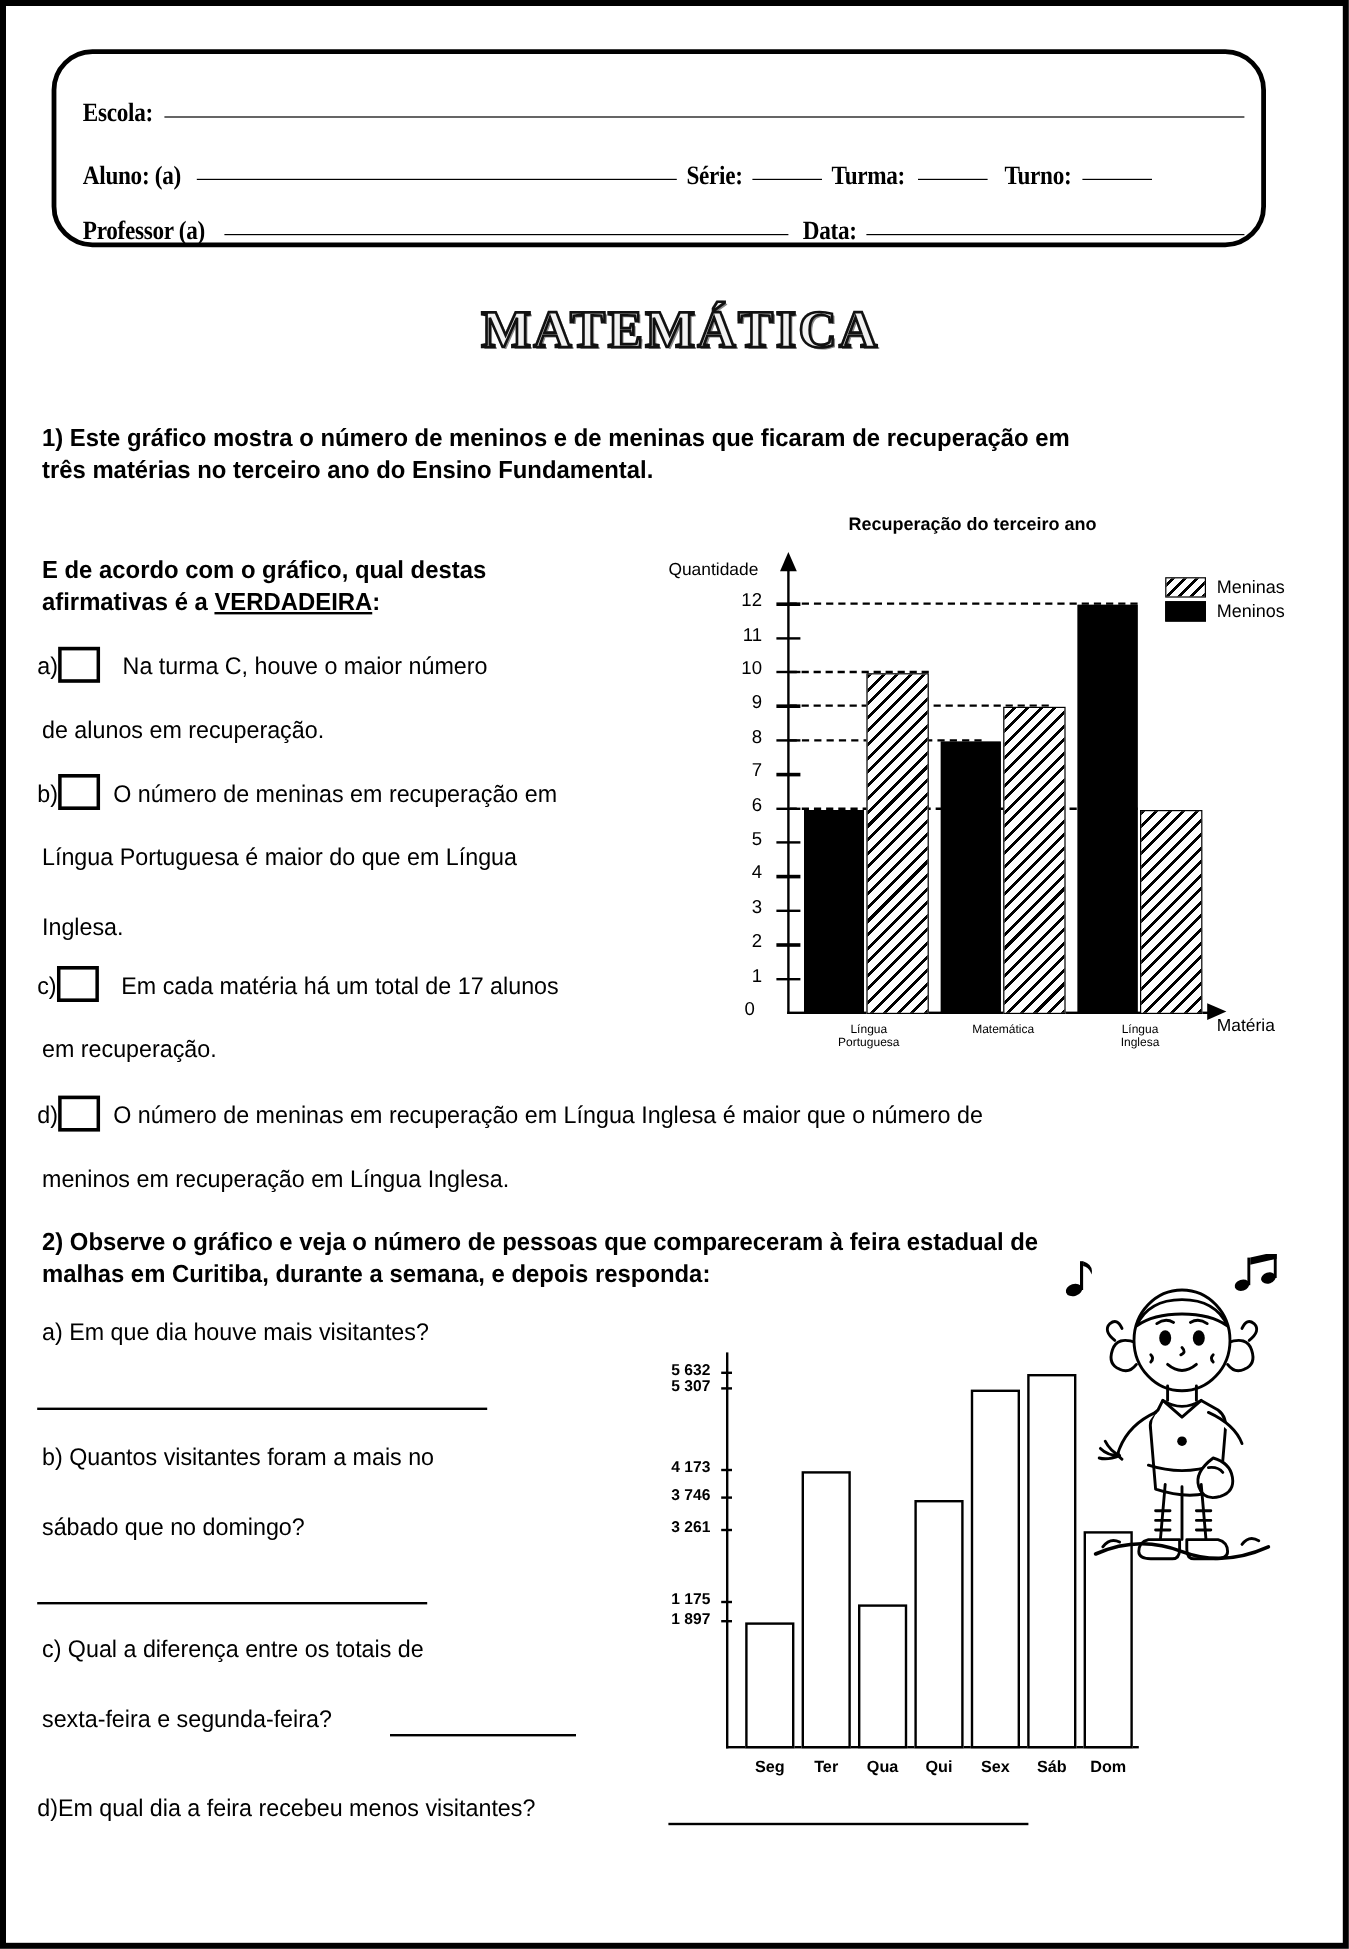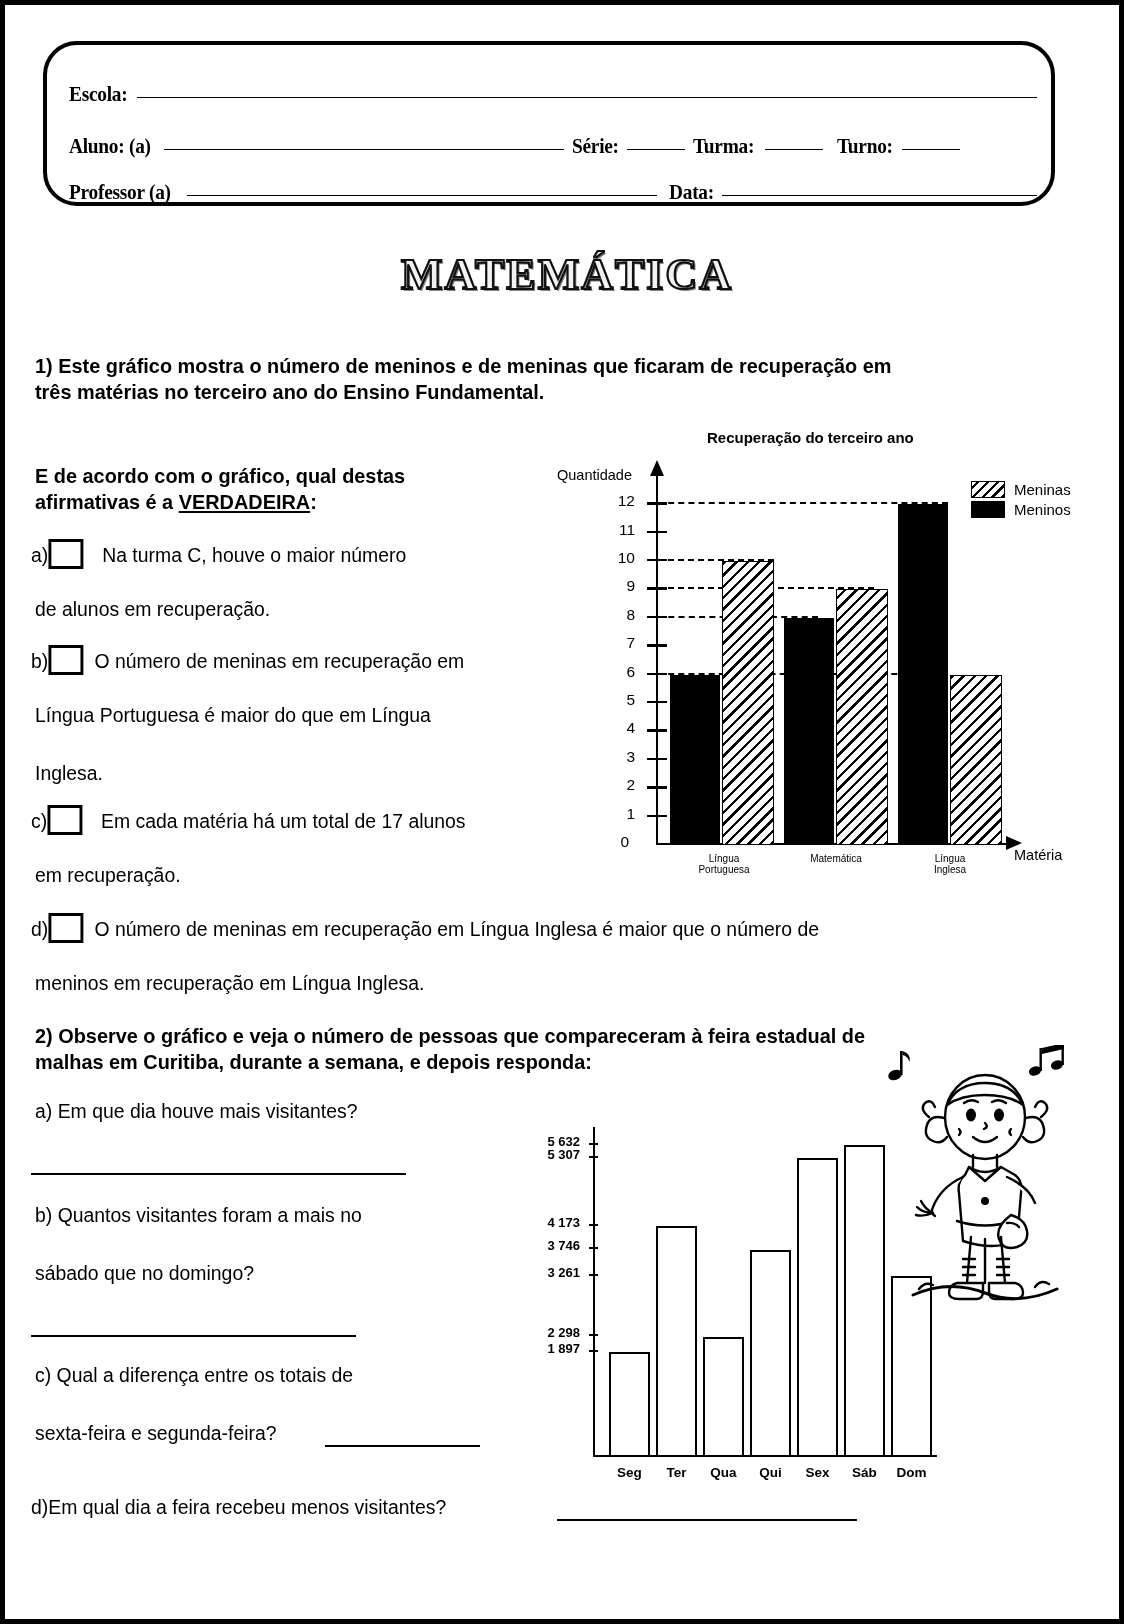--- a/index.html
+++ b/index.html
@@ -153,21 +153,21 @@
   }
   .legend-sw.hatch {
     background-color: #fff;
     background-image: repeating-linear-gradient(-45deg, #000 0 2.2px, #fff 2.2px 7px);
   }
   .legend-sw.solid { background: #000; }
   .legend-lbl { font-size: 15px; }
 
   
   .chart2 { position: absolute; left: 520px; top: 1112px; width: 470px; height: 380px; }
-  .c2-plot { position: absolute; left: 68px; top: 10px; width: 340px; height: 330px; }
+  .c2-plot { position: absolute; left: 80px; top: 10px; width: 340px; height: 330px; }
   .c2-yaxis { position: absolute; left: 0; top: 0; width: 2px; height: 330px; background: #000; }
   .c2-xaxis { position: absolute; left: 0; top: 328px; width: 344px; height: 2px; background: #000; }
   .c2-tick { position: absolute; left: -4px; width: 9px; height: 1.8px; background: #000; }
   .c2-ytick-lbl {
     position: absolute; right: 100%; margin-right: 9px;
     font-size: 13px; font-weight: bold; transform: translateY(-9px); white-space: nowrap;
   }
   .c2-bar { position: absolute; bottom: 0; border: 2.4px solid #000; background: #fff; }
   .c2-cat {
     position: absolute; top: 338px;
@@ -366,21 +366,21 @@
       <div class="c2-tick" style="top:96.8px;">
           <span class="c2-ytick-lbl">4 173</span>
         </div>
       <div class="c2-tick" style="top:120.4px;">
           <span class="c2-ytick-lbl">3 746</span>
         </div>
       <div class="c2-tick" style="top:147.2px;">
           <span class="c2-ytick-lbl">3 261</span>
         </div>
       <div class="c2-tick" style="top:207.4px;">
-          <span class="c2-ytick-lbl">2 298</span>
+          <span class="c2-ytick-lbl">1 175</span>
         </div>
       <div class="c2-tick" style="top:222.8px;">
           <span class="c2-ytick-lbl">1 897</span>
         </div>
 
       <div class="c2-bar" style="left:16px;  width:41px; height:105px;"></div>
       <div class="c2-bar" style="left:63px;  width:41px; height:231px;"></div>
       <div class="c2-bar" style="left:110px; width:41px; height:120.5px;"></div>
       <div class="c2-bar" style="left:157px; width:41px; height:207.5px;"></div>
       <div class="c2-bar" style="left:204px; width:41px; height:298.8px;"></div>

